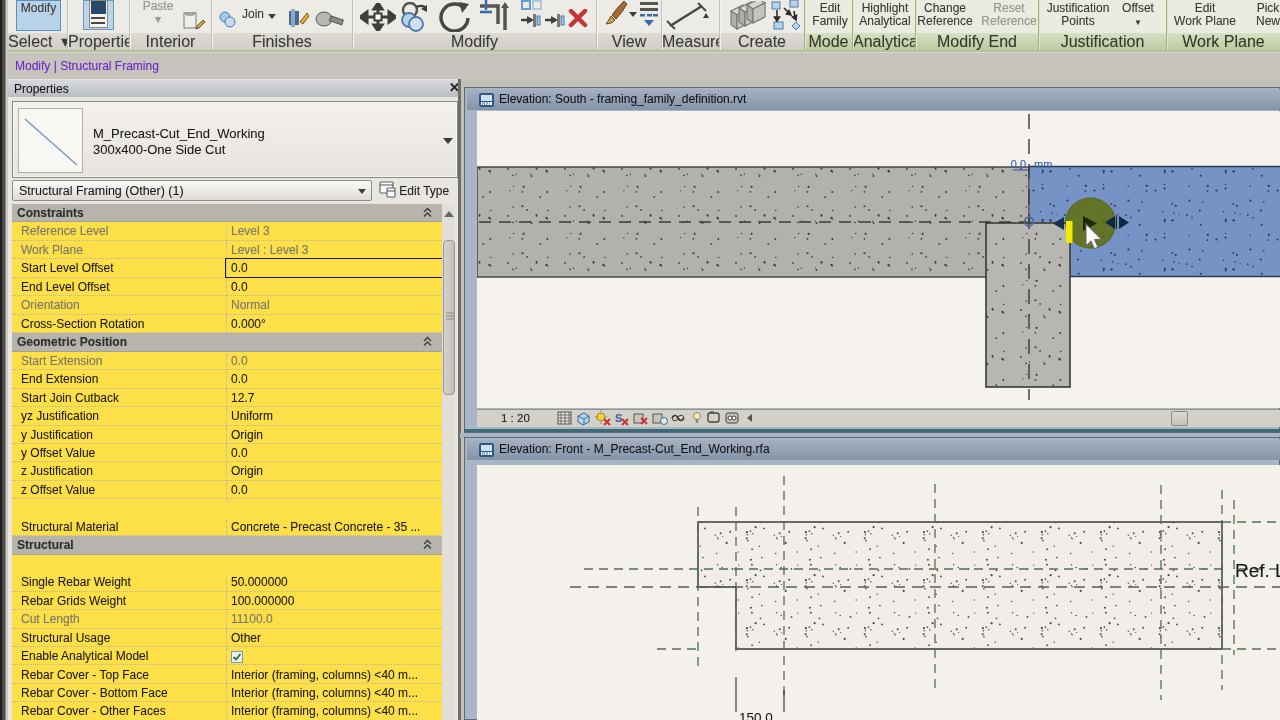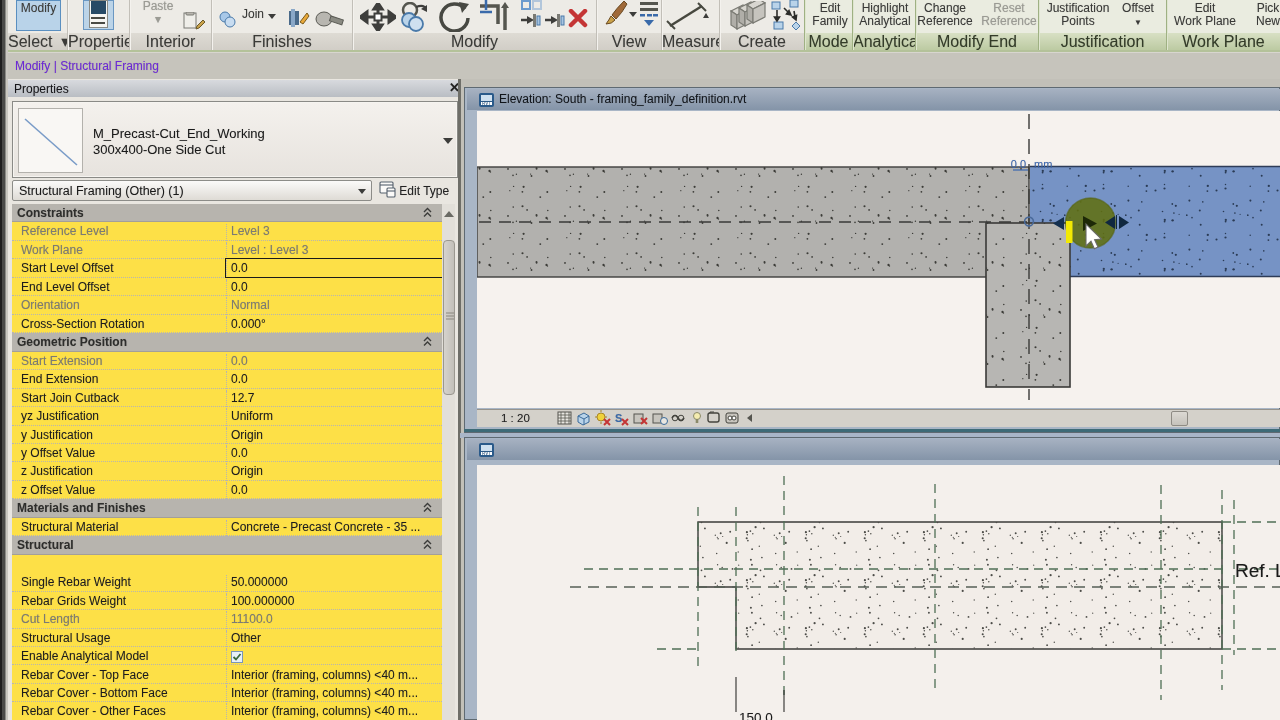--- a/index.html
+++ b/index.html
@@ -322,26 +322,20 @@
         <span class="v">0.0</span>
       </div>
 <div class="row" style="top:258.44px">
         <span class="n">z Justification</span>
         <span class="v">Origin</span>
       </div>
 <div class="row" style="top:276.9px">
         <span class="n">z Offset Value</span>
         <span class="v">0.0</span>
       </div>
-<div class="row hdr" style="top:295.36px">
-        <span class="n">Materials and Finishes</span>
-        <svg class="chev" viewBox="0 0 9 11">
-          <path d="M1 5 L4.5 1.5 L8 5 M1 9.5 L4.5 6 L8 9.5" fill="none" stroke="#3c3c3a" stroke-width="1.4"></path>
-        </svg>
-      </div>
 <div class="row" style="top:313.82px">
         <span class="n">Structural Material</span>
         <span class="v">Concrete - Precast Concrete - 35 ...</span>
       </div>
 <div class="row hdr" style="top:332.28px">
         <span class="n">Structural</span>
         <svg class="chev" viewBox="0 0 9 11">
           <path d="M1 5 L4.5 1.5 L8 5 M1 9.5 L4.5 6 L8 9.5" fill="none" stroke="#3c3c3a" stroke-width="1.4"></path>
         </svg>
       </div>
@@ -541,20 +535,21 @@
  </div>
  <div class="win" style="left:4px;top:358px;width:816px;height:283px">
   <div class="wborder" style="left:0;top:0;width:816px;height:283px"></div>
   <div class="wtitle">
         <svg class="wicon" viewBox="0 0 15 14">
           <rect width="15" height="14" rx="2" fill="#2a5a8a"></rect>
           <rect x="2" y="2" width="11" height="6" fill="#cfe0ef"></rect>
           <rect x="2" y="9" width="11" height="3" fill="#fff"></rect>
           <text x="7.5" y="12" font-size="4.5" fill="#2a5a8a" text-anchor="middle" font-family="Liberation Sans">RVT</text>
         </svg>
+   <span class="wtxt">Elevation: Front - M_Precast-Cut_End_Working.rfa</span>
       </div>
   <svg class="a" style="left:13px;top:28px" width="803" height="255" viewBox="0 0 803 255">
 <rect x="0" y="0" width="803" height="255" fill="#f4f0ec"></rect>
 <path d="M221 57 H745 V184 H259 V122 H221 Z" fill="#f2ede8" stroke="#3b3b39" stroke-width="1.4"></path>
 <path d="M221 57 H745 V184 H259 V122 H221 Z" fill="url(#pl2)"></path>
 <defs>
           <pattern id="pl2" width="59" height="48" patternUnits="userSpaceOnUse">
             <g fill="#4c4c48">
               <circle cx="19.5" cy="7.9" r="0.93"></circle>
               <circle cx="5.1" cy="25.7" r="0.78"></circle>

